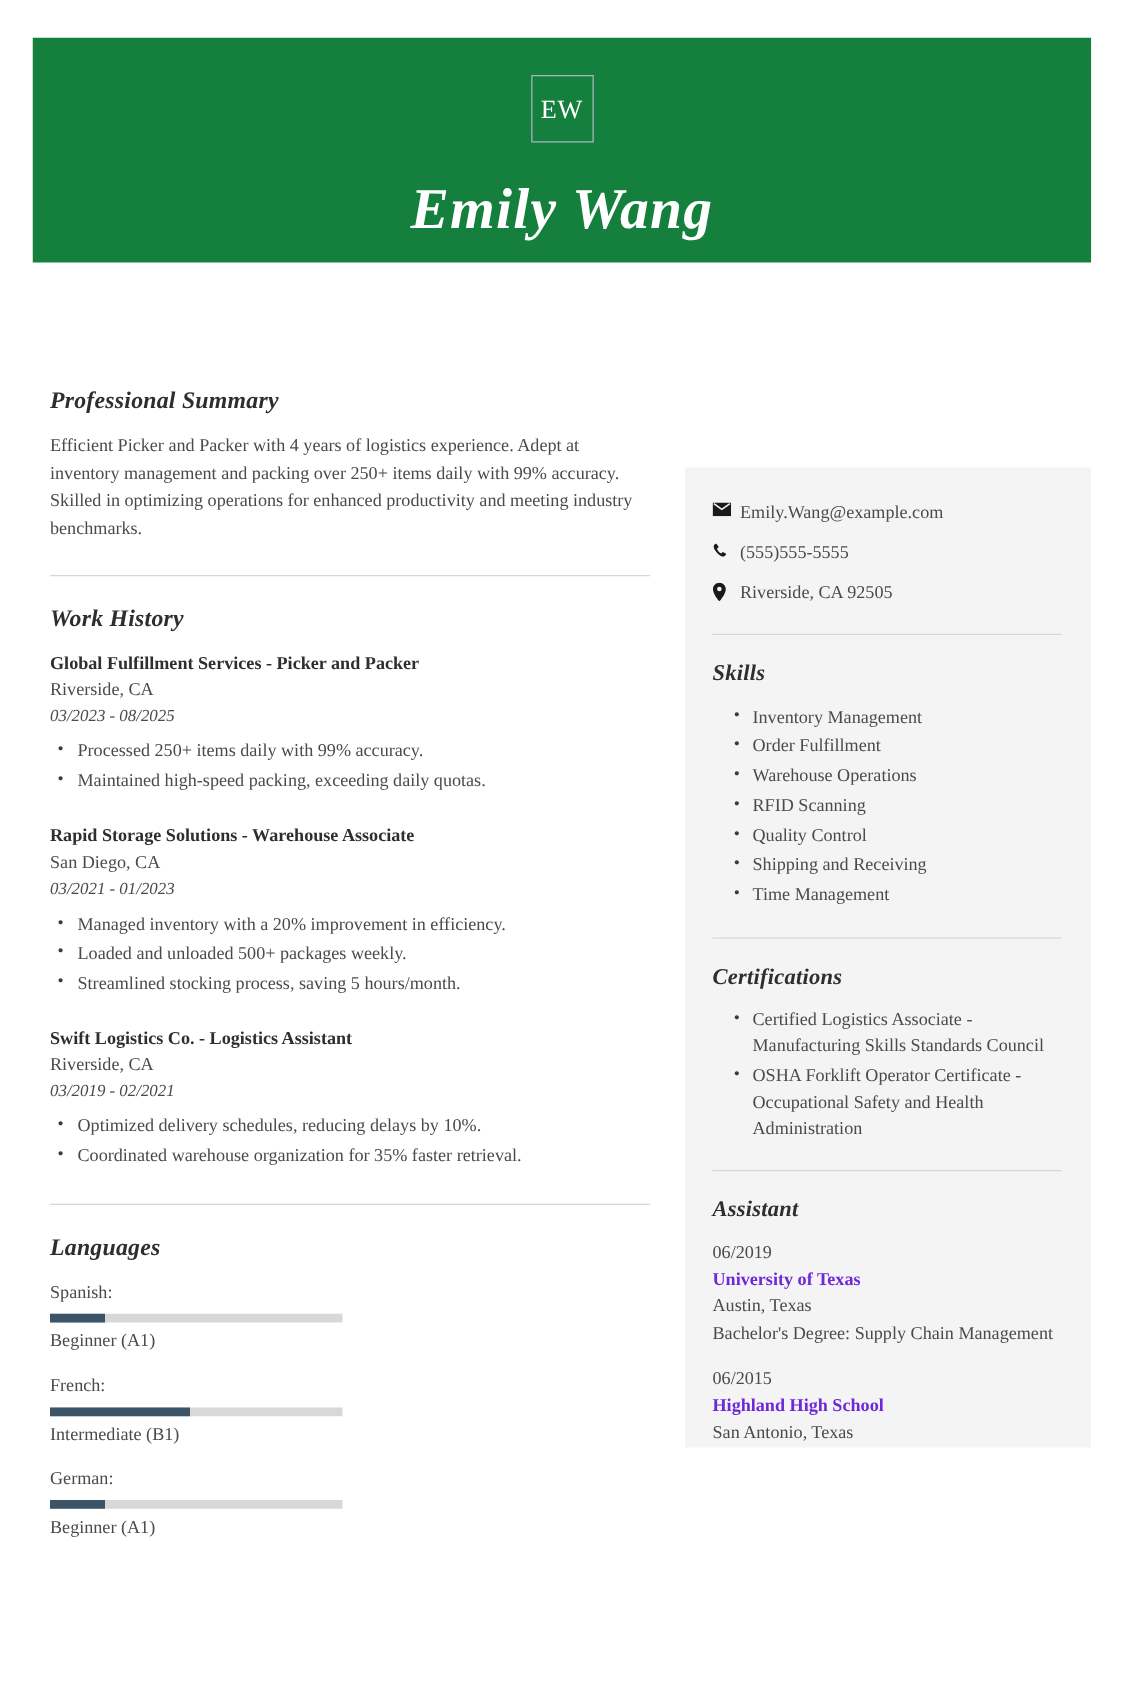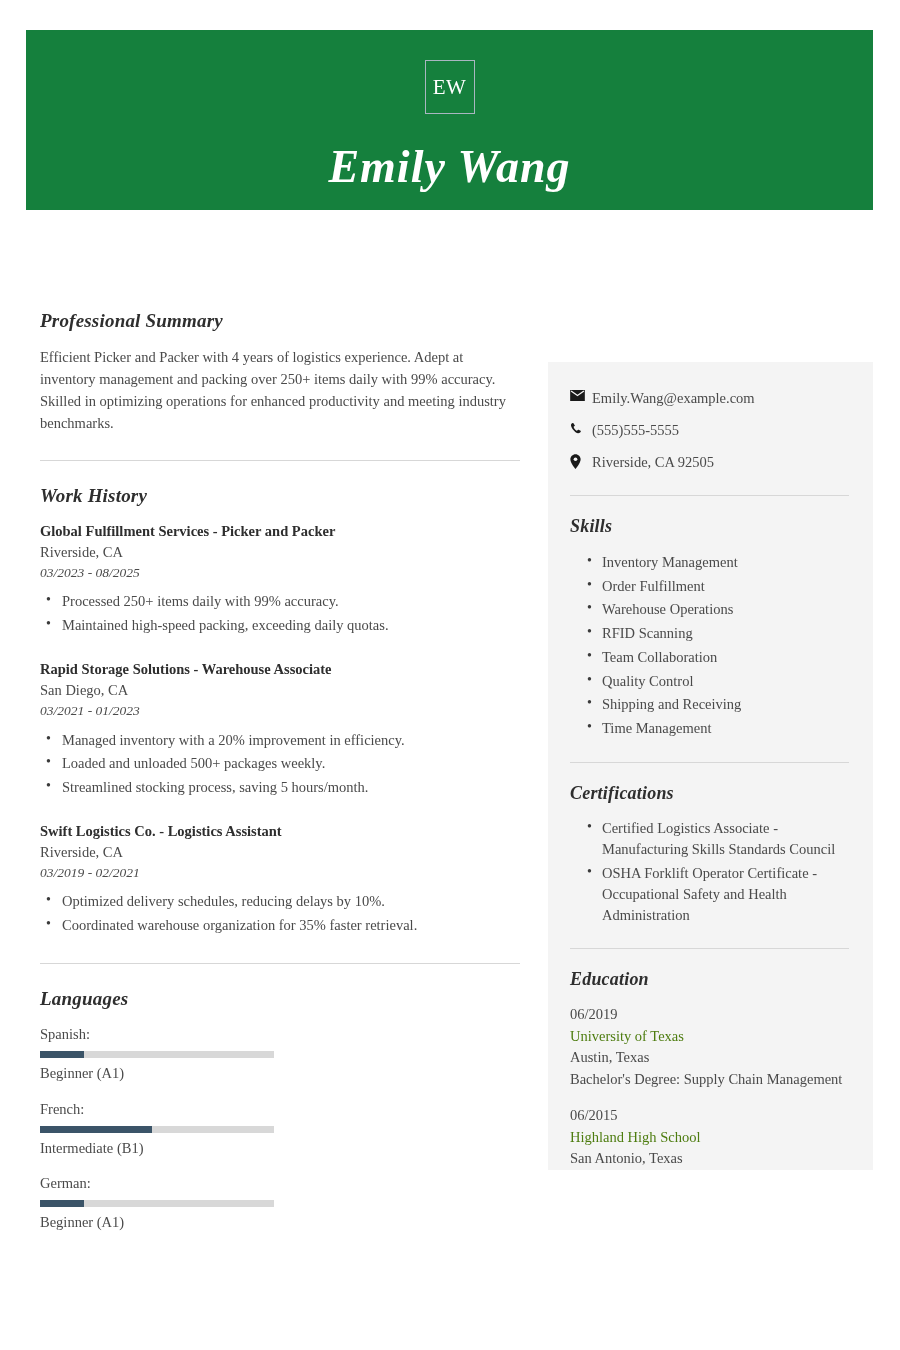--- a/index.html
+++ b/index.html
@@ -222,22 +222,22 @@
   
   .edu-item { margin-bottom: 14px; }
   .edu-item:last-child { margin-bottom: 0; }
   .edu-date {
     font-size: 14.5px;
     color: #4a4a4a;
     line-height: 1.5;
   }
   .edu-school {
     font-size: 14.5px;
-    font-weight: normal;
-    color: #4d7c0f;
+    font-weight: bold;
+    color: #6d28d9;
     line-height: 1.5;
   }
   .edu-location, .edu-degree {
     font-size: 14.5px;
     color: #4a4a4a;
     line-height: 1.5;
   }
 </style>
 </head>
 <body>
@@ -365,41 +365,40 @@
 
       <hr class="divider">
 
       <section>
         <h2 class="section-title">Skills</h2>
         <ul class="side-list">
           <li>Inventory Management</li>
           <li>Order Fulfillment</li>
           <li>Warehouse Operations</li>
           <li>RFID Scanning</li>
-          <li>Team Collaboration</li>
           <li>Quality Control</li>
           <li>Shipping and Receiving</li>
           <li>Time Management</li>
         </ul>
       </section>
 
       <hr class="divider">
 
       <section>
         <h2 class="section-title">Certifications</h2>
         <ul class="side-list cert-list">
           <li>Certified Logistics Associate - Manufacturing Skills Standards Council</li>
           <li>OSHA Forklift Operator Certificate - Occupational Safety and Health Administration</li>
         </ul>
       </section>
 
       <hr class="divider">
 
       <section>
-        <h2 class="section-title">Education</h2>
+        <h2 class="section-title">Assistant</h2>
 
         <div class="edu-item">
           <div class="edu-date">06/2019</div>
           <div class="edu-school">University of Texas</div>
           <div class="edu-location">Austin, Texas</div>
           <div class="edu-degree">Bachelor's Degree: Supply Chain Management</div>
         </div>
 
         <div class="edu-item">
           <div class="edu-date">06/2015</div>

